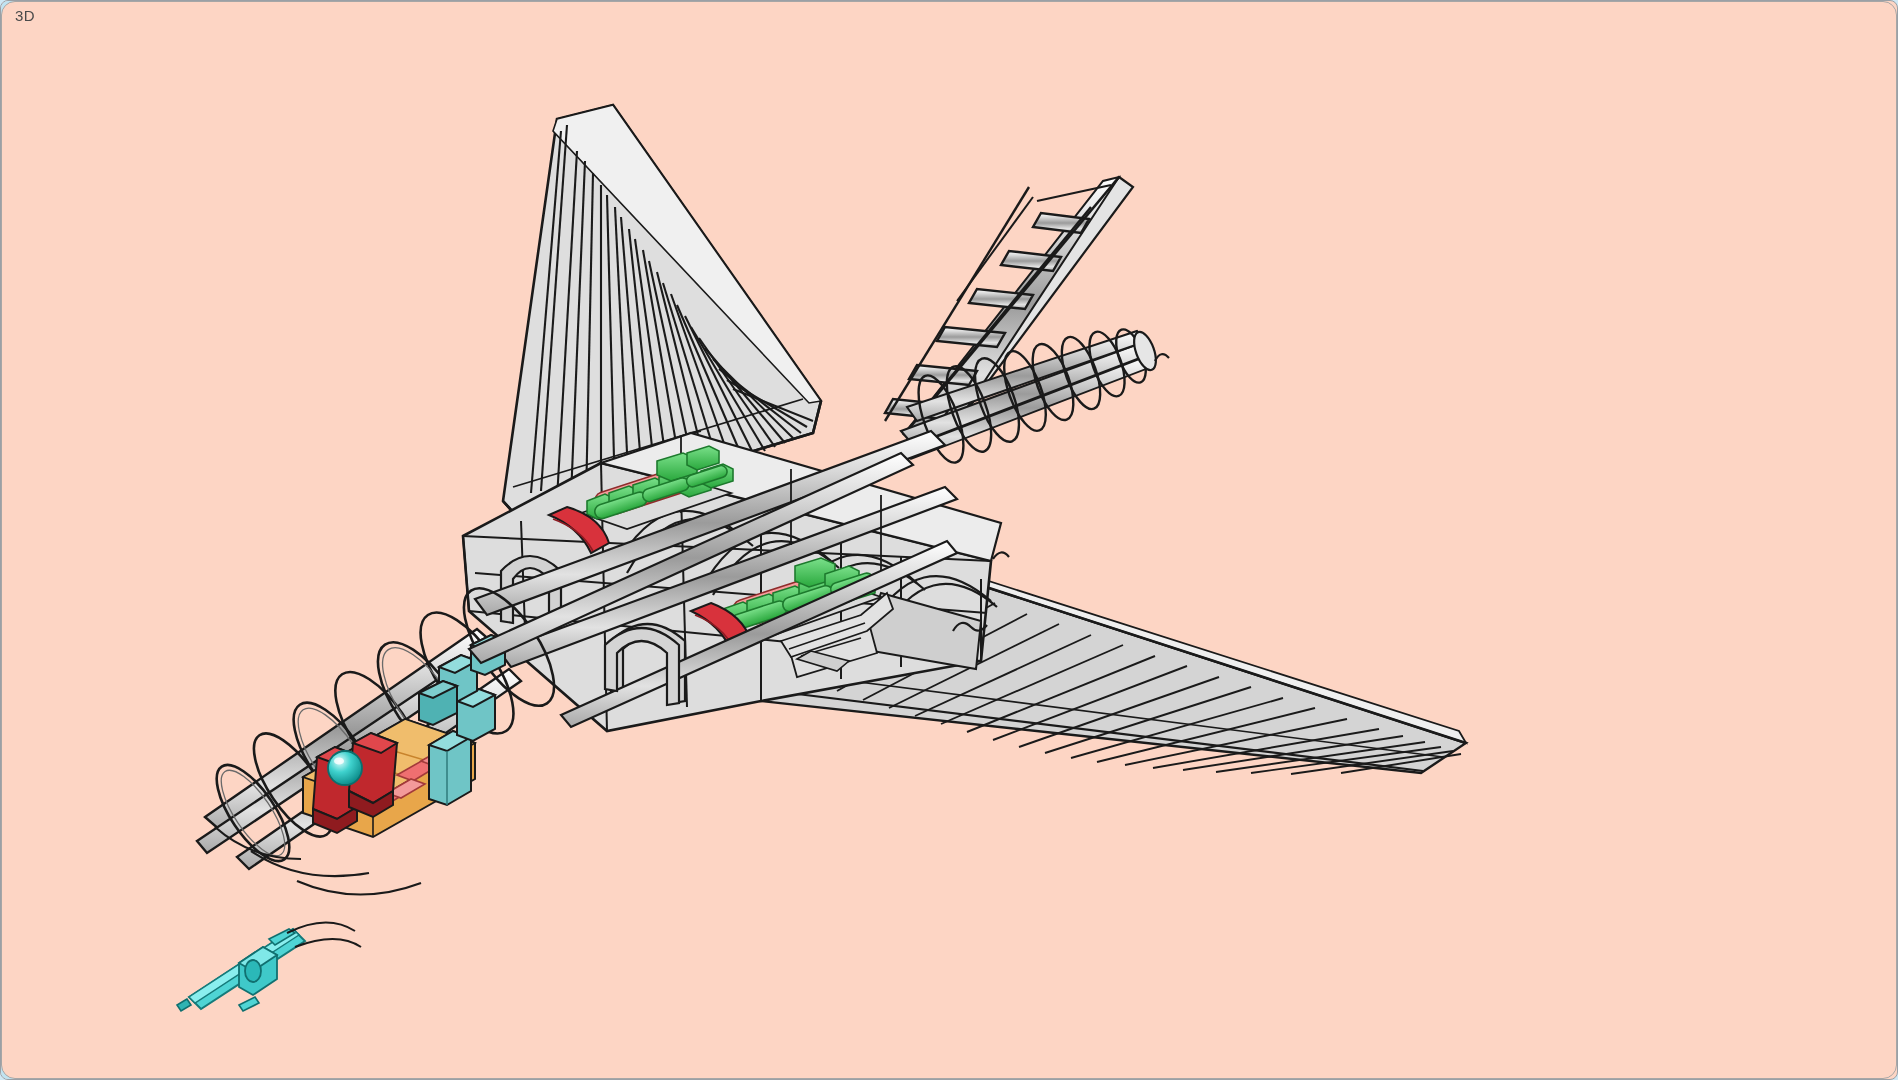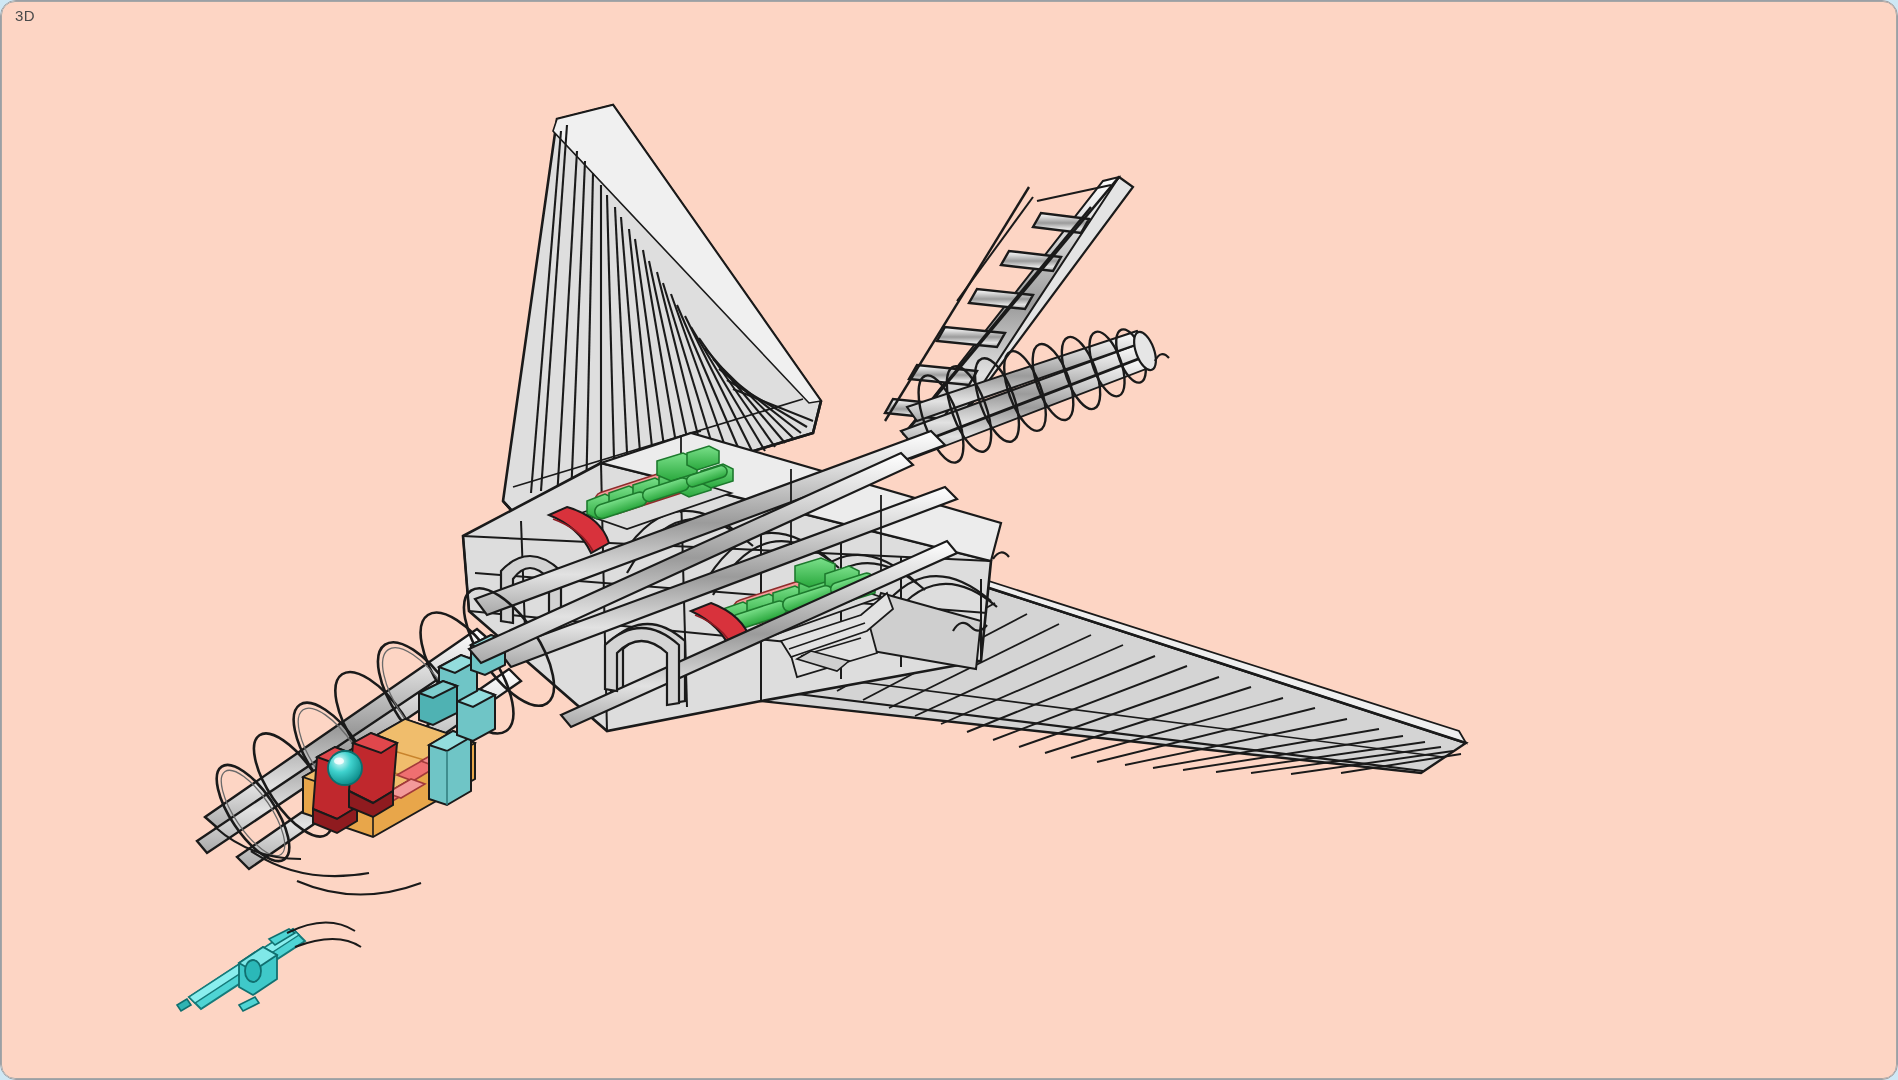--- a/index.html
+++ b/index.html
@@ -3,21 +3,21 @@
 <meta charset="utf-8">
 <title>3D Viewport</title>
 <style>
   html,body{margin:0;padding:0;background:#cfe8f5;}
   body{width:1898px;height:1080px;overflow:hidden;
        font-family:"Liberation Sans","DejaVu Sans",sans-serif;}
 
   #viewport{
     position:absolute;left:0;top:0;width:1898px;height:1080px;
     background:#fdd5c4;
-    border-radius:16px;
+    border-radius:8px;
     box-sizing:border-box;
     border:1px solid #9aa0a6;
     overflow:hidden;
   }
   
   #chrome-tl{position:absolute;left:0;top:0;width:26px;height:26px;
       background:#bfe3f2;border-radius:0;z-index:0;}
   #chrome-bl{position:absolute;left:0;bottom:0;width:18px;height:34px;
       background:#bfe3f2;z-index:0;}
   #frame-mask{position:absolute;left:0;top:0;right:0;bottom:0;

